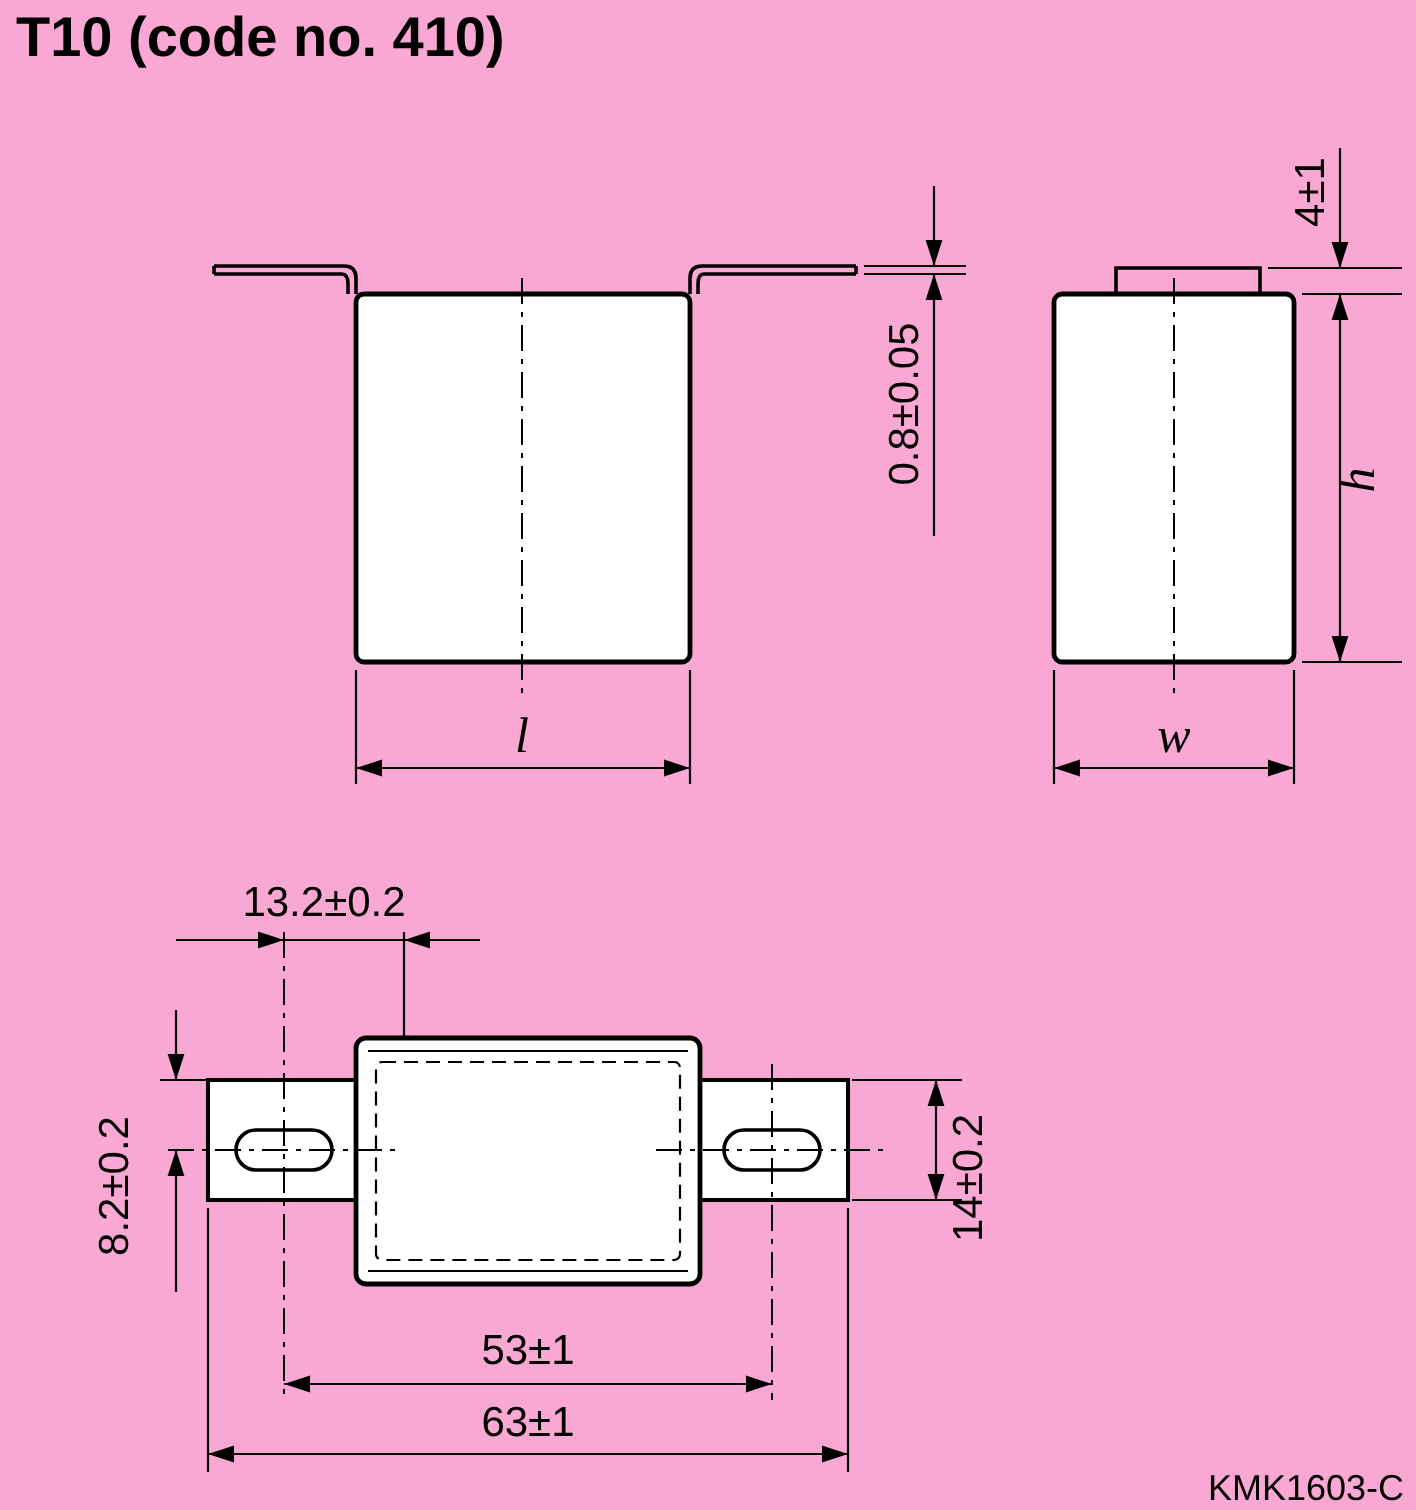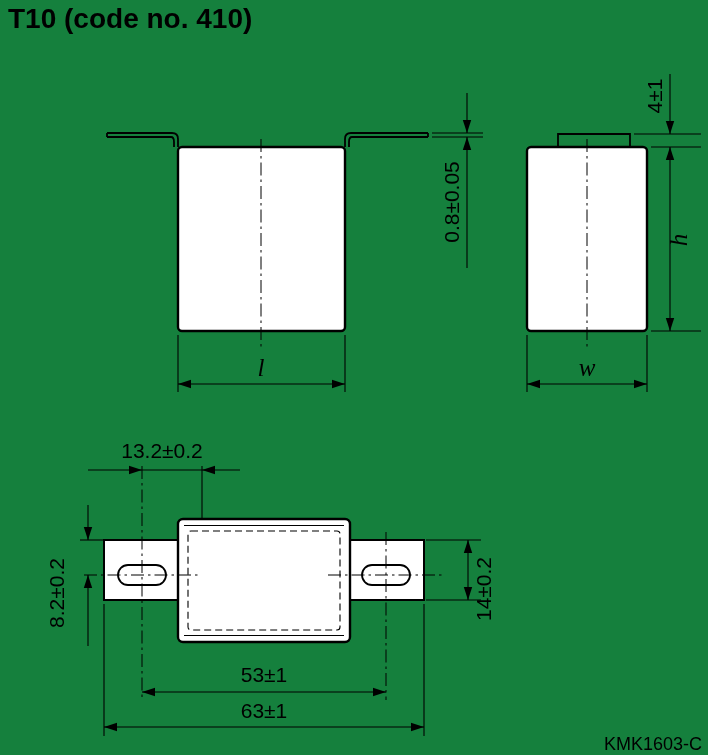--- a/index.html
+++ b/index.html
@@ -4,21 +4,21 @@
 <style>
   html, body {
     margin: 0;
     padding: 0;
     background: #ffffff;
   }
   #page {
     position: relative;
     width: 708px;
     height: 755px;
-    background: #15803d;
+    background: #f9a8d4;
     overflow: hidden;
   }
   svg { display: block; }
 
   .outline { fill: #ffffff; stroke: #000000; stroke-width: 2.4; }
   .bracket { fill: #ffffff; stroke: #000000; stroke-width: 2; }
   .slot    { fill: #ffffff; stroke: #000000; stroke-width: 1.8; }
   .lead    { fill: none;    stroke: #000000; stroke-width: 1.8; }
   .seam    { fill: none;    stroke: #000000; stroke-width: 1.1; }
   .dim     { fill: none;    stroke: #000000; stroke-width: 1.1; }

